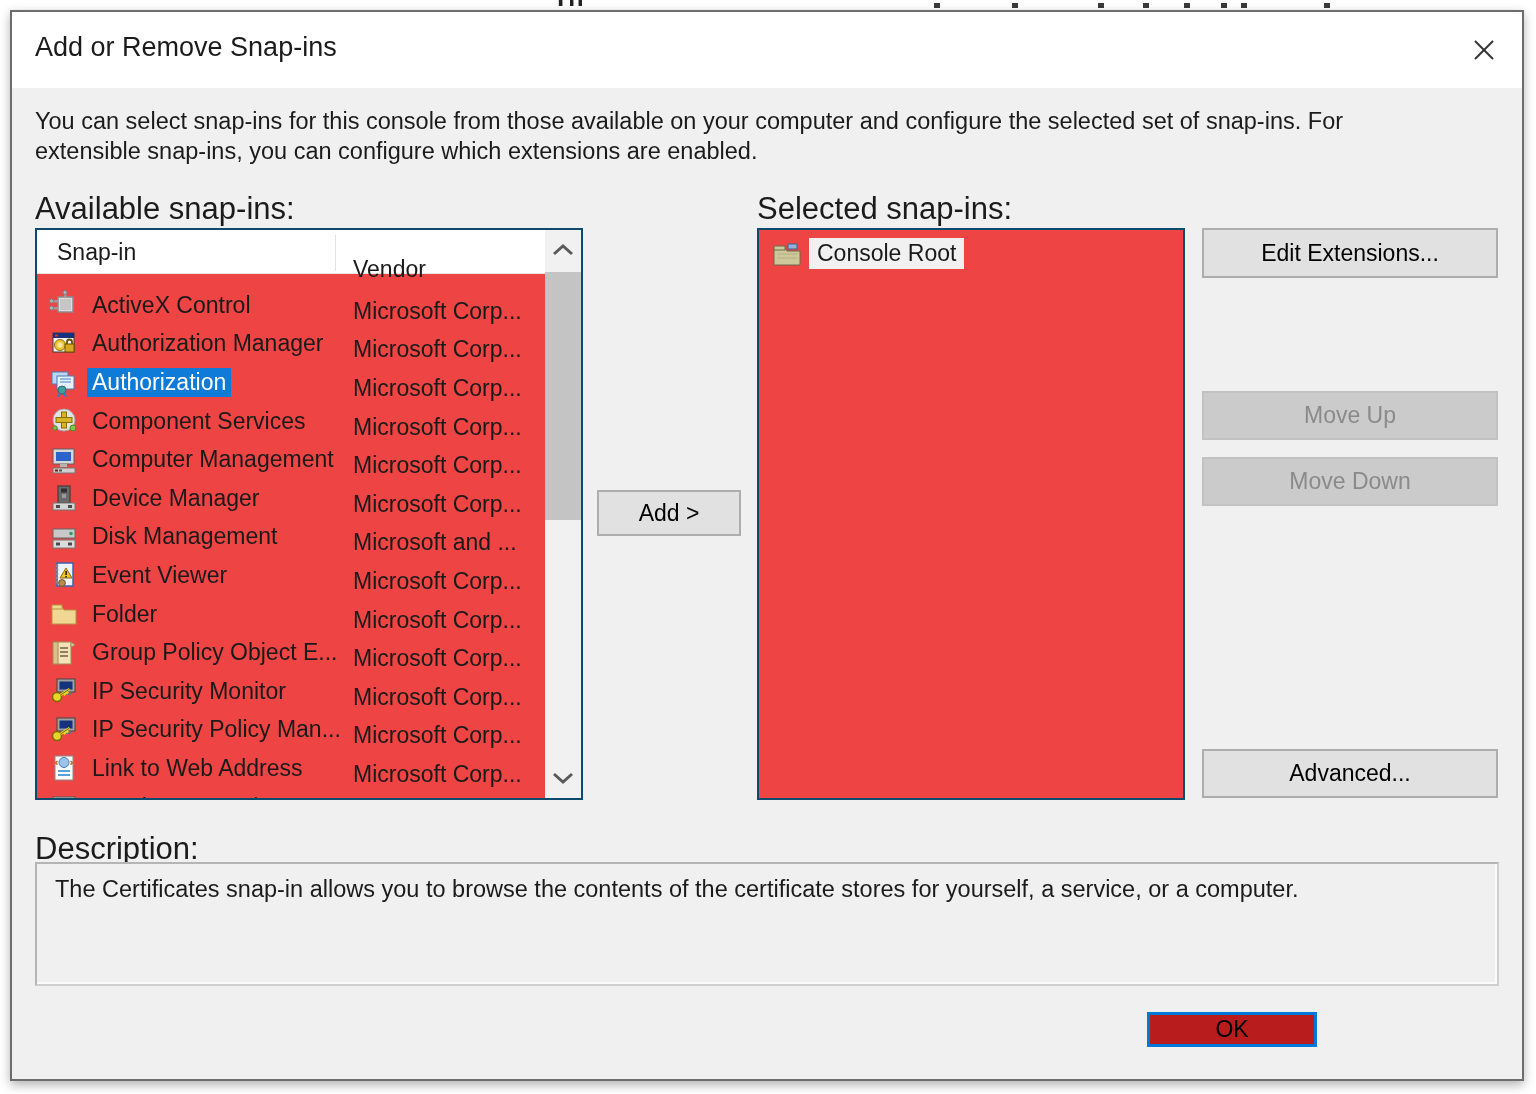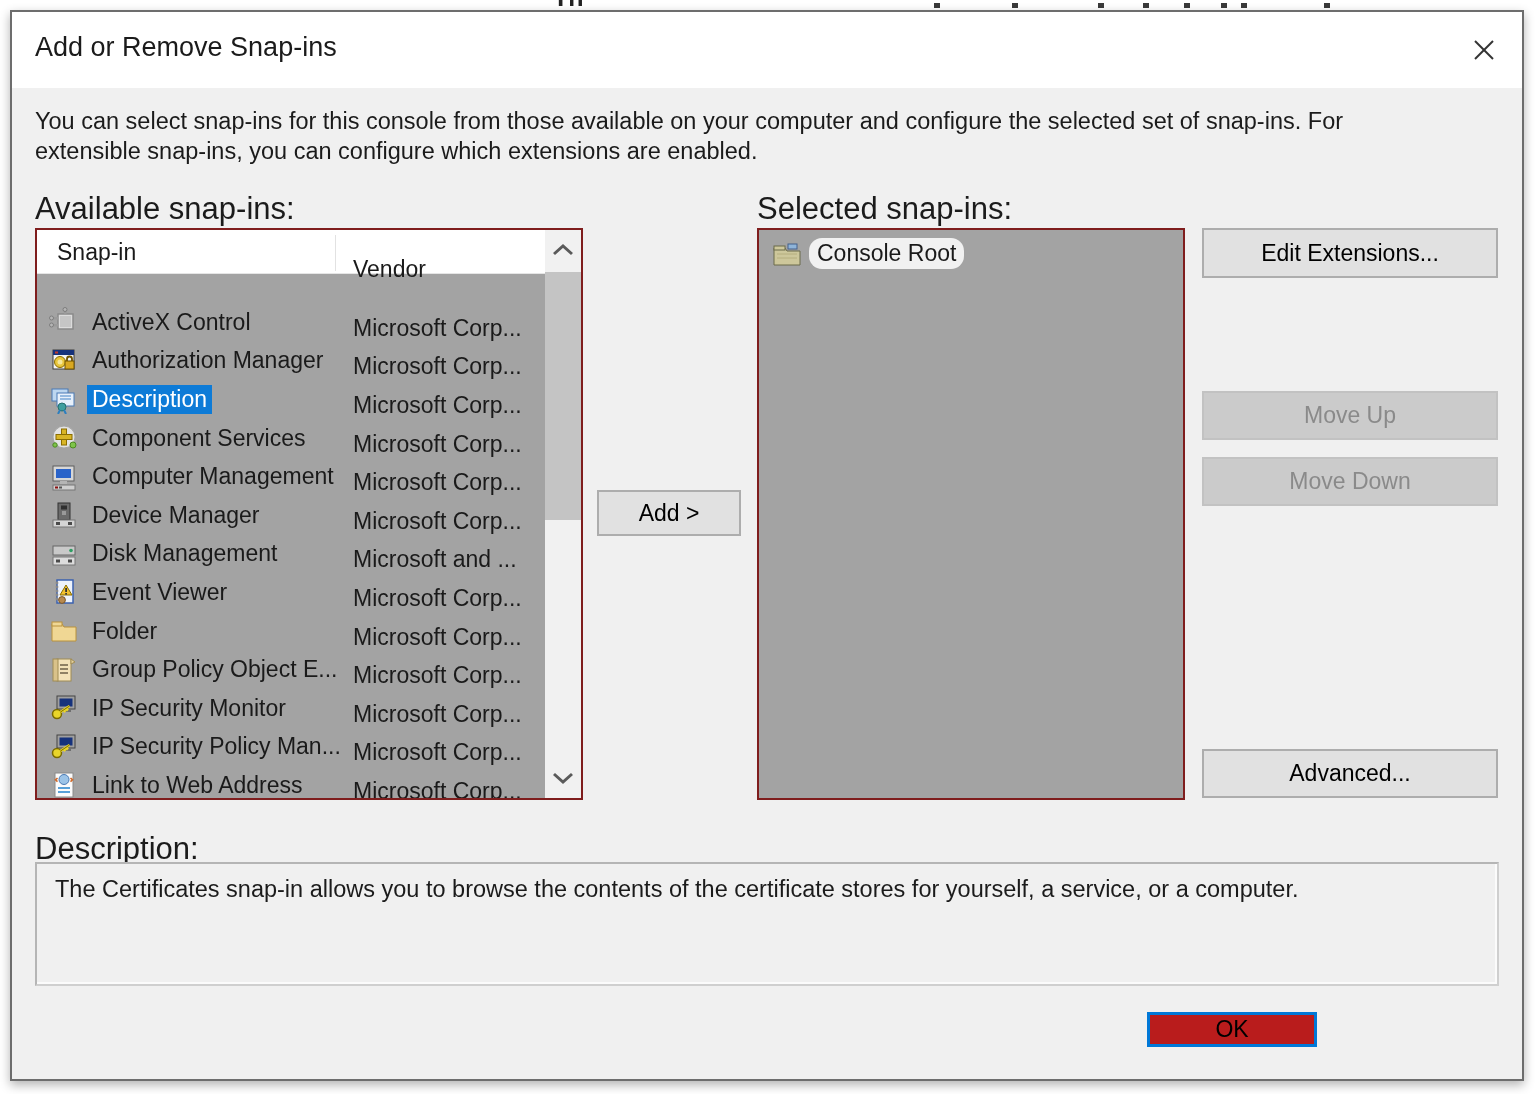--- a/index.html
+++ b/index.html
@@ -18,46 +18,46 @@
   .close-btn { position:absolute; left:1448px; top:14px; width:48px; height:48px;
                display:flex; align-items:center; justify-content:center; cursor:pointer; }
 
   .intro { position:absolute; left:23px; top:94px; width:1402px; font-size:23.5px; line-height:30px; color:#1b1b1b; }
 
   .group-label { position:absolute; font-size:31px; color:#1b1b1b; }
   .lbl-available { left:23px; top:179px; }
   .lbl-selected  { left:745px; top:179px; }
   .lbl-desc      { left:23px; top:819px; }
 
-  .listbox { position:absolute; background:#a3a3a3; border:2px solid #7f1d1d; overflow:hidden; }
+  .listbox { position:absolute; background:#ef4444; border:2px solid #0c4a6e; overflow:hidden; }
   .listbox.left  { left:23px;  top:216px; width:548px; height:572px; }
   .listbox.right { left:745px; top:216px; width:428px; height:572px; }
 
   .lv-header { position:absolute; left:0; top:0; right:36px; height:44px; background:#ffffff;
                border-bottom:1px solid #e5e5e5; }
   .lv-header .col-snapin { position:absolute; left:20px; top:9px; font-size:23px; }
   .lv-header .col-vendor { position:absolute; left:316px; top:9px; font-size:23px;margin-top:17px; }
   .lv-header .col-sep { position:absolute; left:298px; top:5px; width:1px; height:36px; background:#e2e2e2; }
 
-  .rows { position:absolute; left:0; top:45px; right:36px; bottom:0; padding-top:28px; overflow:hidden; }
+  .rows { position:absolute; left:0; top:45px; right:36px; bottom:0; padding-top:11px; overflow:hidden; }
   .row { position:relative; height:38.6px; display:flex; align-items:center; cursor:default; }
   .row .icon { width:30px; height:30px; margin-left:12px; margin-right:8px; flex:0 0 30px; }
   .row .name { font-size:23px; padding:1px 5px; white-space:nowrap; }
   .row.selected .name { background:#0d7bd7; color:#ffffff; }
   .row .vendor { position:absolute; left:316px; font-size:23px; white-space:nowrap;margin-top:12px; }
 
   .scrollbar { position:absolute; top:0; right:0; width:36px; height:100%; background:#f1f1f1; }
   .sb-btn { position:absolute; left:0; width:36px; height:40px; background:#f1f1f1;
             display:flex; align-items:center; justify-content:center; cursor:pointer; }
   .sb-up { top:0; } .sb-down { bottom:0; }
   .sb-thumb { position:absolute; left:0; top:42px; width:36px; height:248px; background:#c4c4c4; cursor:pointer; }
 
   .sel-row { position:relative; margin-top:8px; display:flex; align-items:center; }
   .sel-row .icon { width:32px; height:30px; margin-left:12px; margin-right:6px; }
-  .sel-row .name { font-size:23px; padding:2px 8px; background:#f1f1f1;border-radius:13px; }
+  .sel-row .name { font-size:23px; padding:2px 8px; background:#f1f1f1; }
 
   .btn { position:absolute; display:flex; align-items:center; justify-content:center;
          font-size:23px; background:#e1e1e1; border:2px solid #adadad; color:#000; cursor:pointer; }
   .btn.disabled { background:#cbcbcb; border-color:#c2c2c2; color:#8a8a8a; cursor:default; }
   .btn-add        { left:585px;  top:478px; width:144px; height:46px; }
   .btn-edit-ext   { left:1190px; top:216px; width:296px; height:50px; }
   .btn-remove     { left:1190px; top:282px; width:296px; height:49px; }
   .btn-move-up    { left:1190px; top:379px; width:296px; height:49px; }
   .btn-move-down  { left:1190px; top:445px; width:296px; height:49px; }
   .btn-advanced   { left:1190px; top:737px; width:296px; height:49px; }
@@ -130,21 +130,21 @@
         </div>
         <div class="row selected">
           <span class="icon"><svg width="30" height="30" viewBox="0 0 30 30">
               <rect x="3" y="5" width="16" height="12" fill="#bdd7f0" stroke="#4a7ab5"></rect>
     <rect x="8" y="9" width="17" height="13" fill="#e8f1fb" stroke="#4a7ab5"></rect>
     <line x1="11" y1="12" x2="22" y2="12" stroke="#7aa7d9" stroke-width="1.5"></line>
     <line x1="11" y1="15" x2="22" y2="15" stroke="#7aa7d9" stroke-width="1.5"></line>
     <circle cx="13" cy="23" r="4" fill="#3f9f9f" stroke="#24706f"></circle>
     <path d="M11 26 l-2 4 M15 26 l2 4" stroke="#2d7fbf" stroke-width="2"></path>
             </svg></span>
-          <span class="name">Description</span>
+          <span class="name">Authorization</span>
           <span class="vendor">Microsoft Corp...</span>
         </div>
         <div class="row">
           <span class="icon"><svg width="30" height="30" viewBox="0 0 30 30">
               <circle cx="15" cy="14" r="11" fill="#e3e3e3" stroke="#a5a5a5"></circle>
     <rect x="12.5" y="6" width="5" height="16" fill="#d8b525" stroke="#8a6d00" stroke-width="1"></rect>
     <rect x="7" y="11.5" width="16" height="5" fill="#d8b525" stroke="#8a6d00" stroke-width="1"></rect>
     <circle cx="24" cy="22" r="3" fill="#7ec44a" stroke="#4c8a22"></circle>
               <circle cx="6" cy="22" r="2.2" fill="#7ec44a" stroke="#4c8a22"></circle>
             </svg></span>

